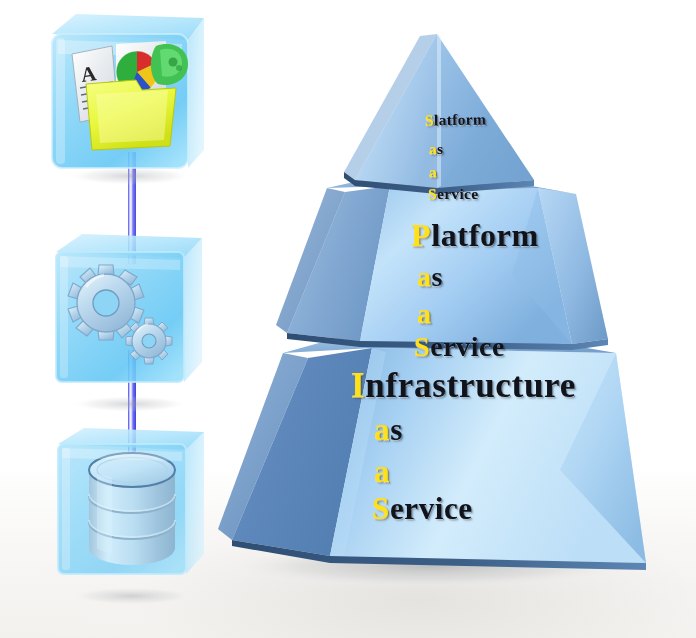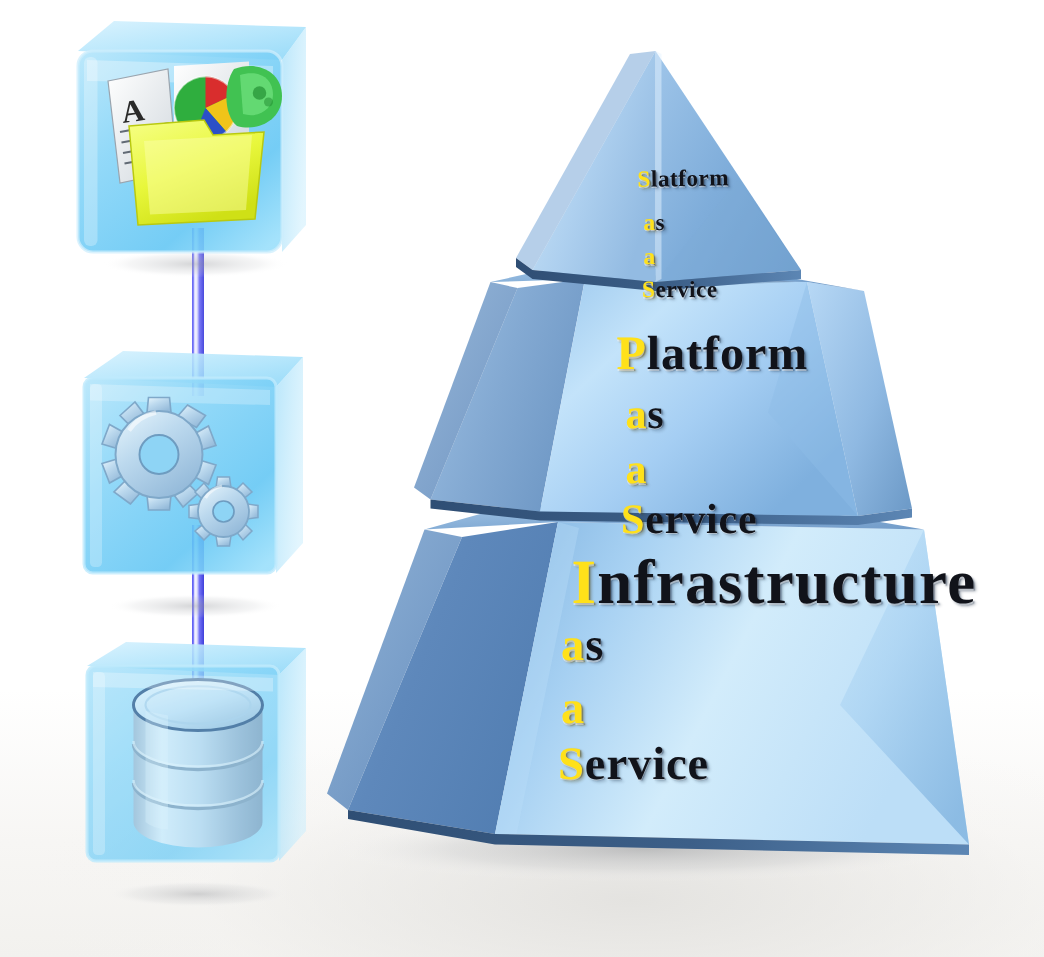--- a/index.html
+++ b/index.html
@@ -49,21 +49,21 @@
   #saas-l3{ left:429px; top:164px; font-size:15.5px; }
   #saas-l4{ left:428px; top:186px; font-size:15.5px; }
 
   
   #paas-l1{ left:411px; top:219px; font-size:32px; }
   #paas-l2{ left:417px; top:263px; font-size:28px; }
   #paas-l3{ left:417px; top:300px; font-size:28px; }
   #paas-l4{ left:414px; top:333px; font-size:28px; }
 
   
-  #iaas-l1{ left:381px; top:368px; font-size:42px; }
+  #iaas-l1{ left:351px; top:368px; font-size:35px; }
   #iaas-l2{ left:374px; top:414px; font-size:31px; }
   #iaas-l3{ left:374px; top:456px; font-size:31px; }
   #iaas-l4{ left:372px; top:493px; font-size:31px; }
 
   .pyr-wrap{ position:absolute; left:0; top:0; width:696px; height:638px; }
   .cubes-wrap{ position:absolute; left:0; top:0; width:696px; height:638px; }
 </style>
 </head>
 <body>
 

